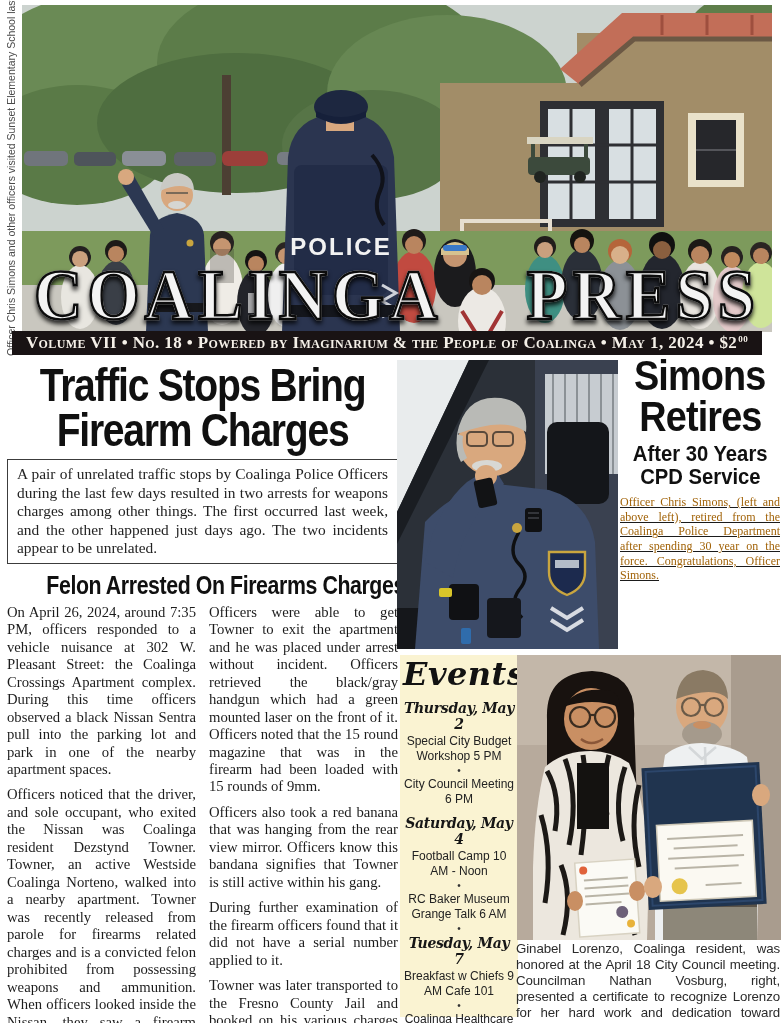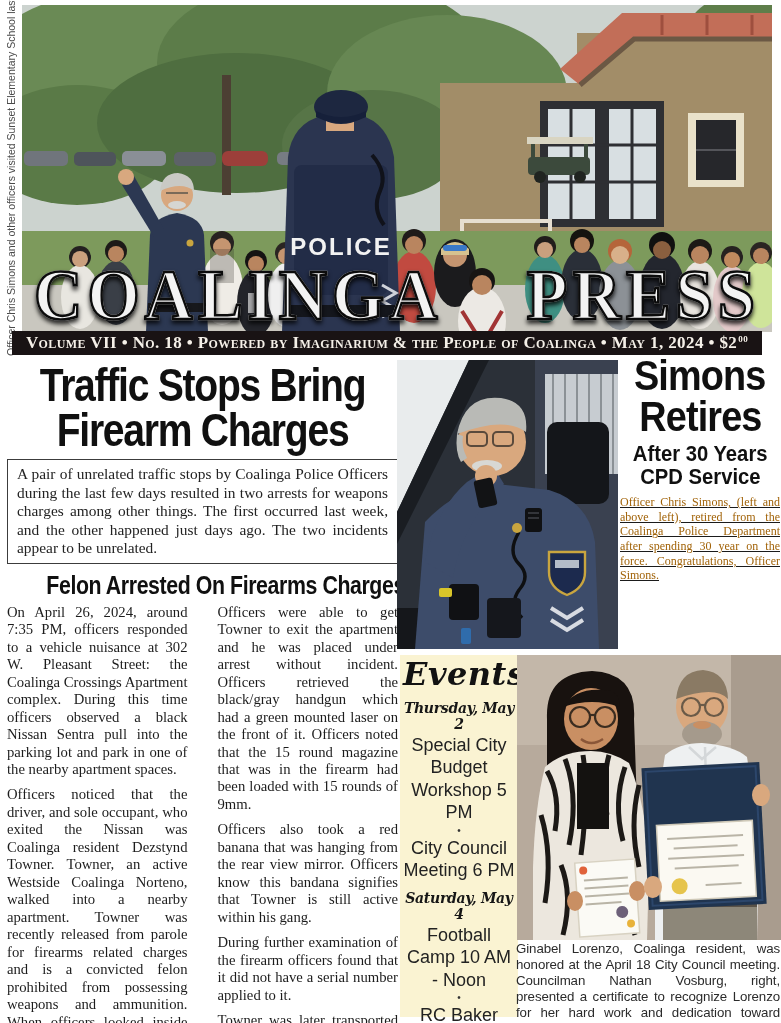--- a/index.html
+++ b/index.html
@@ -33,21 +33,21 @@
   
   .story-left{position:absolute;left:7px;top:363px;width:391px;}
   .headline{font-family:"Liberation Sans",sans-serif;font-weight:900;font-size:46px;
     line-height:.97;text-align:center;color:#101010;}
   .headline .hl{display:inline-block;transform:scaleX(.85);white-space:nowrap;letter-spacing:-1.5px;}
   .lead-box{margin-top:7px;border:1.6px solid #3c3c3c;padding:5px 9px;
     font-size:15.4px;line-height:1.2;text-align:justify;color:#222;}
   .subhead{margin-top:8px;font-family:"Liberation Sans",sans-serif;font-weight:900;
     font-size:26px;line-height:1;text-align:center;color:#101010;}
   .subhead .hl{display:inline-block;transform:scaleX(.82);white-space:nowrap;letter-spacing:-.5px;}
-  .cols{margin-top:6px;display:flex;gap:30px;height:420px;overflow:hidden;}
+  .cols{margin-top:6px;display:flex;gap:13px;height:420px;overflow:hidden;}
   .col{width:189px;font-size:14.7px;line-height:1.19;text-align:justify;color:#1c1c1c;}
   .col p{margin:0 0 8px 0;}
 
   
   .photo-mid{position:absolute;left:397px;top:360px;width:221px;height:289px;}
 
   
   .simons{position:absolute;left:620px;top:355px;width:160px;text-align:center;text-decoration:underline;}
   .simons .h{font-family:"Liberation Sans",sans-serif;font-weight:900;font-size:43px;line-height:.95;color:#101010;}
   .simons .h .hl{display:inline-block;transform:scaleX(.88);letter-spacing:-1px;white-space:nowrap;}
@@ -56,21 +56,21 @@
   .simons .body{margin-top:6px;font-size:12px;line-height:1.22;text-align:justify;color:#a16207;}
 
   
   .events{position:absolute;left:400px;top:655px;width:118px;height:362px;background:#faf3d2;
     box-sizing:border-box;padding:3px 3px;text-align:center;
     font-family:"Liberation Sans",sans-serif;color:#222;}
   .events .title{font-family:"DejaVu Serif",serif;font-style:italic;font-weight:bold;
     font-size:32px;line-height:1.05;color:#121212;letter-spacing:.5px;}
   .events .day{font-family:"DejaVu Serif",serif;font-style:italic;font-weight:bold;
     font-size:14px;margin-top:8px;letter-spacing:-.3px;color:#161616;}
-  .events .item{font-size:18px;line-height:1.25;margin-top:2px;}
+  .events .item{font-size:12px;line-height:1.25;margin-top:2px;}
   .events .dot{font-size:10px;line-height:.8;margin-top:3px;color:#333;}
 
   
   .photo-bottom{position:absolute;left:517px;top:655px;width:264px;height:285px;}
   .caption{position:absolute;left:516px;top:941px;width:264px;
     font-family:"Liberation Sans",sans-serif;font-size:13.3px;line-height:1.2;
     text-align:justify;color:#2b2b2b;letter-spacing:-.1px;}
 </style>
 </head>
 <body>

